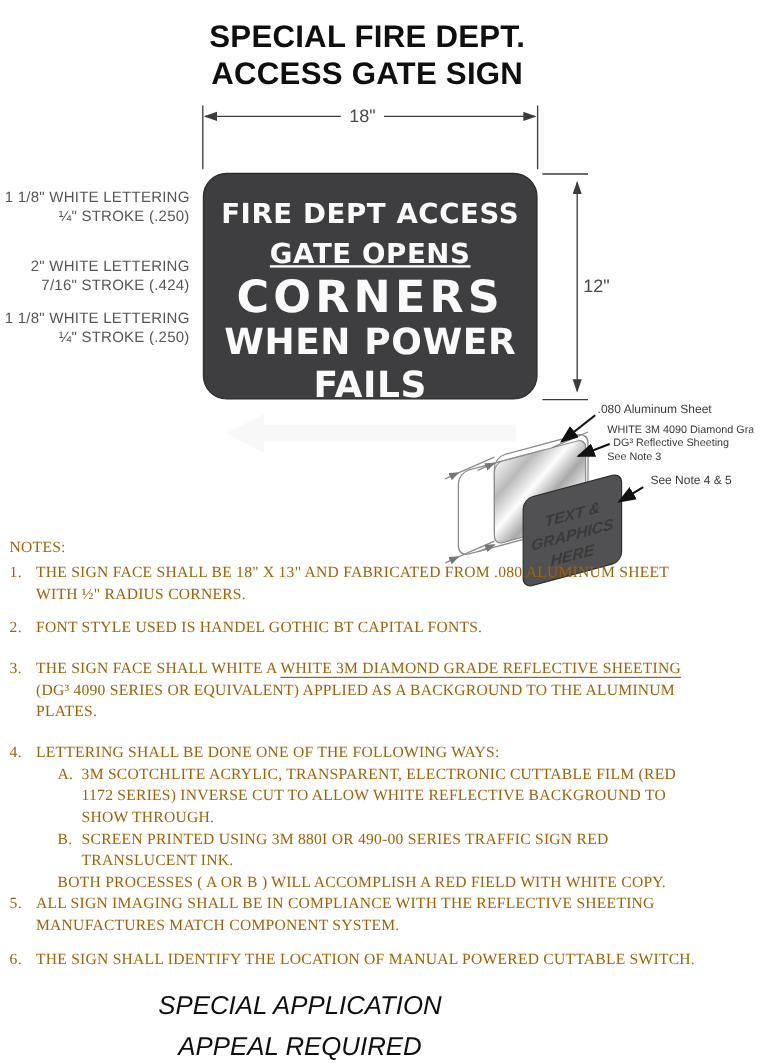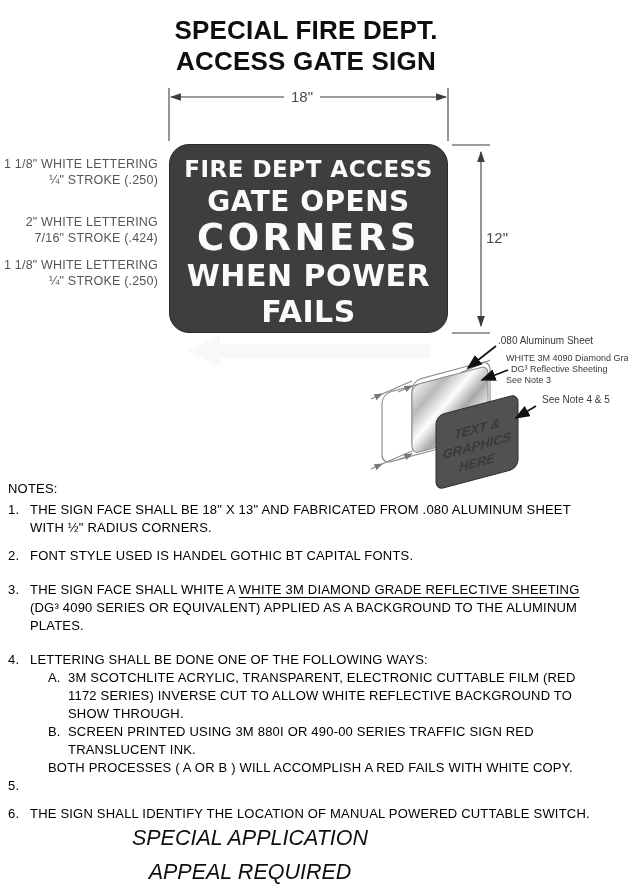--- a/index.html
+++ b/index.html
@@ -18,34 +18,34 @@
 
   
   .callout{position:absolute;left:0;width:158px;text-align:right;
            font-size:12.5px;line-height:16px;color:#565656;letter-spacing:0.2px;}
   .c1{top:156px;} .c2{top:214px;} .c3{top:257px;}
 
   
   .sign{position:absolute;left:169px;top:144px;width:279px;height:189px;
         border-radius:20px;border:1px solid #2a2a2a;box-sizing:border-box;
         text-align:center;font-family:"DejaVu Sans",sans-serif;font-weight:bold;
-        padding-top:8px;}
+        padding-top:18px;}
   .sign .s1{font-size:23px;line-height:33px;letter-spacing:0.5px;}
-  .sign .s1b{font-size:28px;line-height:32px;letter-spacing:0.5px;}
+  .sign .s1b{font-size:23px;line-height:32px;letter-spacing:0.5px;text-decoration:underline;}
   .sign .s2{font-size:37px;line-height:40px;letter-spacing:3.5px;}
   .sign .s3{font-size:30px;line-height:36px;letter-spacing:0.5px;}
   .sign .arrowwrap{margin-top:4px;line-height:0;}
 
   
   .detail{position:absolute;left:370px;top:330px;}
   .detail text{font-family:"Liberation Sans",sans-serif;fill:#3a3a3a;}
 
   
-  .notes{position:absolute;left:8px;top:480px;width:616px;
-         font-size:13px;line-height:18px;color:#000000;letter-spacing:0.2px;}
+  .notes{position:absolute;left:8px;top:447px;width:616px;
+         font-size:13px;line-height:18px;color:#a16207;letter-spacing:0.2px;font-family:Liberation Serif, serif;}
   .nhead{margin-bottom:3px;}
   .nitem{display:flex;}
   .nnum{width:22px;flex:none;}
   .nbody{flex:1;}
   .mb10{margin-bottom:10px;} .mb16{margin-bottom:16px;} .mb12{margin-bottom:10px;}
   .w560{max-width:560px;} .w530{max-width:530px;}
   .nsub{display:flex;margin-left:40px;}
   .nsubnum{width:20px;flex:none;}
   .w520{max-width:520px;} .w470{max-width:470px;}
   .ntail{margin-left:40px;}
@@ -194,24 +194,25 @@
       <span class="nbody">LETTERING SHALL BE DONE ONE OF THE FOLLOWING WAYS:</span>
     </div>
     <div class="nsub">
       <span class="nsubnum">A.</span>
       <span class="nbody w520">3M SCOTCHLITE ACRYLIC, TRANSPARENT,  ELECTRONIC CUTTABLE FILM (RED 1172 SERIES) INVERSE CUT TO ALLOW WHITE REFLECTIVE BACKGROUND TO SHOW THROUGH.</span>
     </div>
     <div class="nsub">
       <span class="nsubnum">B.</span>
       <span class="nbody w470">SCREEN PRINTED USING 3M 880I OR 490-00 SERIES TRAFFIC SIGN RED TRANSLUCENT INK.</span>
     </div>
-    <div class="ntail">BOTH PROCESSES  ( A OR B ) WILL ACCOMPLISH A RED FAILS WITH WHITE COPY.</div>
+    <div class="ntail">BOTH PROCESSES  ( A OR B ) WILL ACCOMPLISH A RED FIELD WITH WHITE COPY.</div>
 
     <div class="nitem mb12">
       <span class="nnum">5.</span>
+      <span class="nbody w530">ALL SIGN IMAGING SHALL BE IN COMPLIANCE WITH THE REFLECTIVE SHEETING MANUFACTURES MATCH COMPONENT SYSTEM.</span>
     </div>
 
     <div class="nitem">
       <span class="nnum">6.</span>
       <span class="nbody w560">THE SIGN SHALL IDENTIFY THE LOCATION OF MANUAL POWERED CUTTABLE SWITCH.</span>
     </div>
   </div>
 
   <div class="footer">
     <div>SPECIAL APPLICATION</div>

